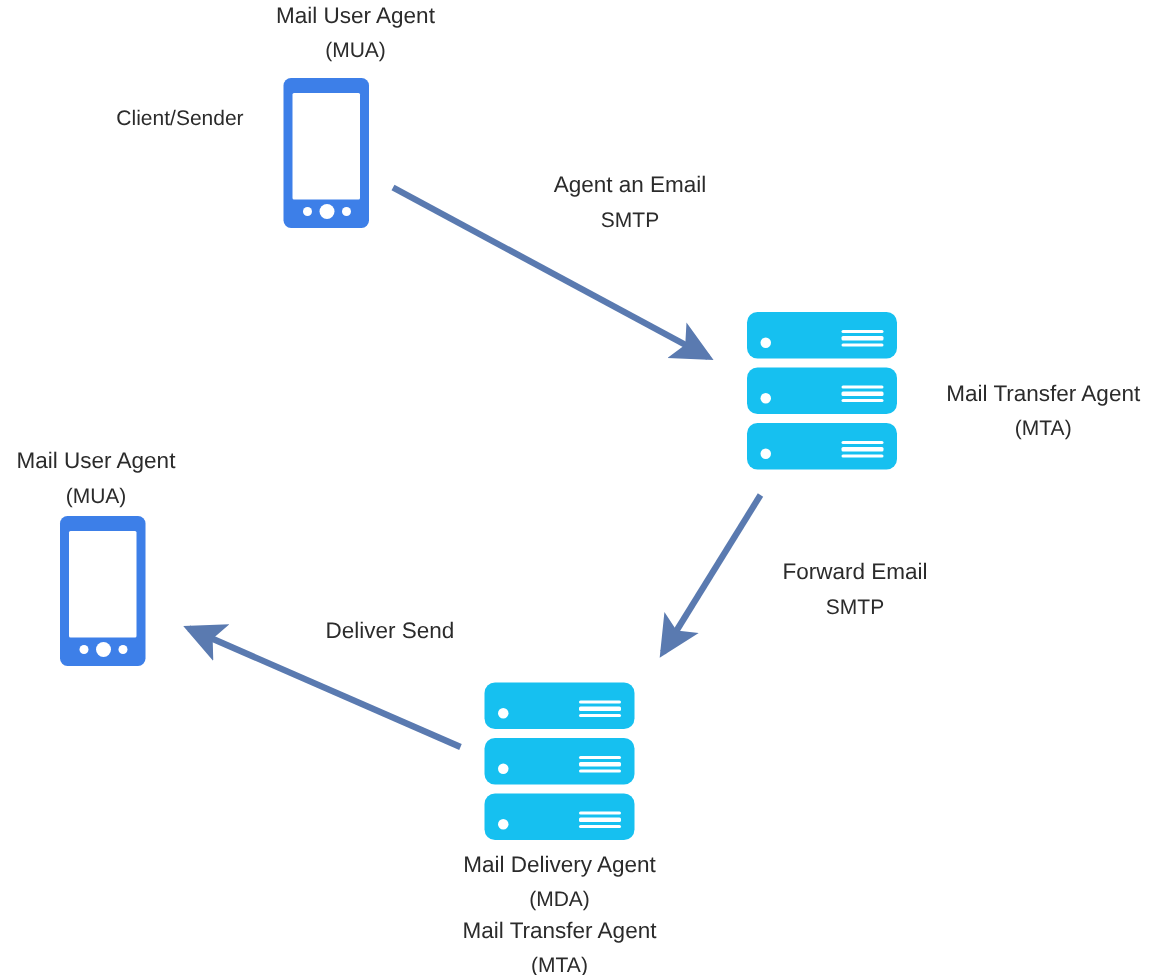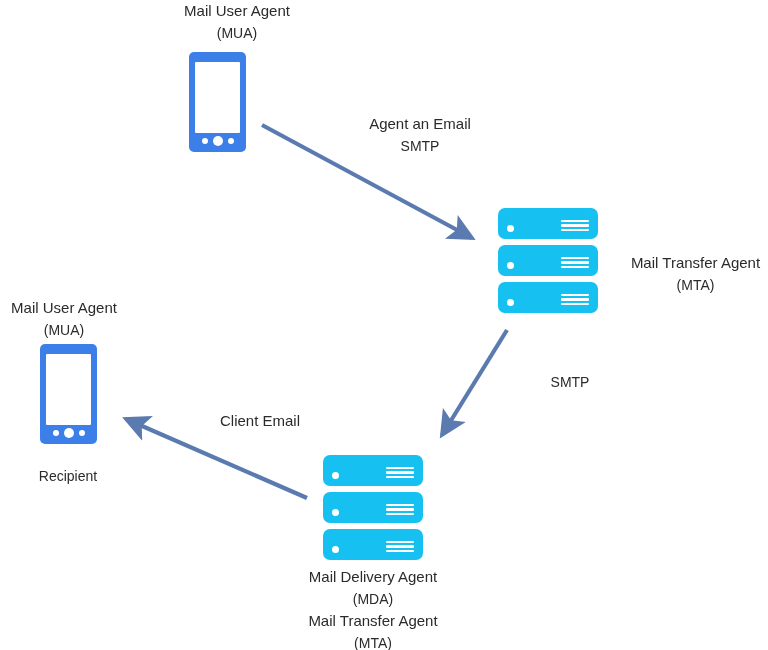--- a/index.html
+++ b/index.html
@@ -107,20 +107,21 @@
     <line x1="507" y1="330" x2="442" y2="435" stroke="#5a7ab0" stroke-width="4.2" marker-end="url(#ah)"></line>
 
     <line x1="307" y1="498" x2="126" y2="419" stroke="#5a7ab0" stroke-width="4.2" marker-end="url(#ah)"></line>
   </svg>
 
   <div class="lbl-block" style="left:122px; top:0px; width:230px;">
     <div class="l1">Mail User Agent</div>
     <div class="l2">(MUA)</div>
   </div>
 
+  <div class="lbl small" style="left:55px; top:68px; width:130px;">Client/Sender</div>
 
   <div class="phone" style="left:189px; top:52px; width:57px; height:100px; background:#3d7fe8;">
     <div class="screen" style="left:6px; top:10px; width:45px; height:71px;"></div>
     <div class="dot" style="left:13px; top:86px; width:6px; height:6px;"></div>
     <div class="dot" style="left:24px; top:84px; width:10px; height:10px;"></div>
     <div class="dot" style="left:39px; top:86px; width:6px; height:6px;"></div>
   </div>
 
   <div class="lbl-block" style="left:330px; top:113px; width:180px;">
     <div class="l1">Agent an Email</div>
@@ -153,39 +154,39 @@
       </div>
     </div>
   </div>
 
   <div class="lbl-block" style="left:608px; top:252px; width:175px;">
     <div class="l1">Mail Transfer Agent</div>
     <div class="l2">(MTA)</div>
   </div>
 
   <div class="lbl-block" style="left:480px; top:371px; width:180px;">
+    <div class="l1">Forward Email</div>
     <div class="l2">SMTP</div>
   </div>
 
   <div class="lbl-block" style="left:0px; top:297px; width:128px;">
     <div class="l1">Mail User Agent</div>
     <div class="l2">(MUA)</div>
   </div>
 
   <div class="phone" style="left:40px; top:344px; width:57px; height:100px; background:#3d7fe8;">
     <div class="screen" style="left:6px; top:10px; width:45px; height:71px;"></div>
     <div class="dot" style="left:13px; top:86px; width:6px; height:6px;"></div>
     <div class="dot" style="left:24px; top:84px; width:10px; height:10px;"></div>
     <div class="dot" style="left:39px; top:86px; width:6px; height:6px;"></div>
   </div>
 
-  <div class="lbl small" style="left:8px; top:466px; width:120px;">Recipient</div>
 
   <div class="lbl-block" style="left:165px; top:410px; width:190px;">
-    <div class="l1">Client Email</div>
+    <div class="l1">Deliver Send</div>
   </div>
 
   <div class="server" style="left:323px; top:455px; width:100px; height:105px;">
     <div class="unit" style="top:0px; width:100px; height:31px; background:#16c0f0;">
       <div class="u-dot" style="left:9px; top:17px; width:7px; height:7px;"></div>
       <div class="u-lines" style="right:9px; top:12px; width:28px; height:11px;">
         <i style="height:2.4px"></i>
           <i style="height:2.4px"></i>
           <i style="height:2.4px"></i>
       </div>

